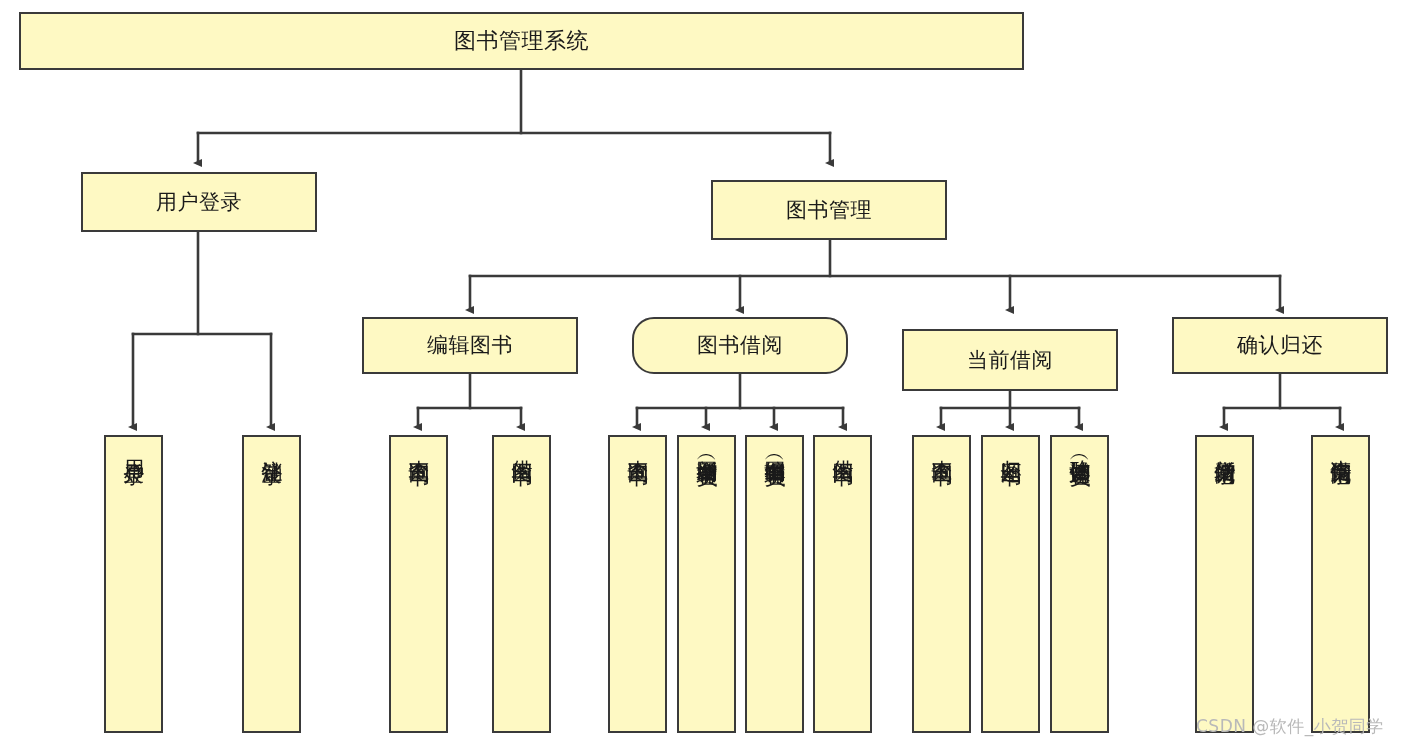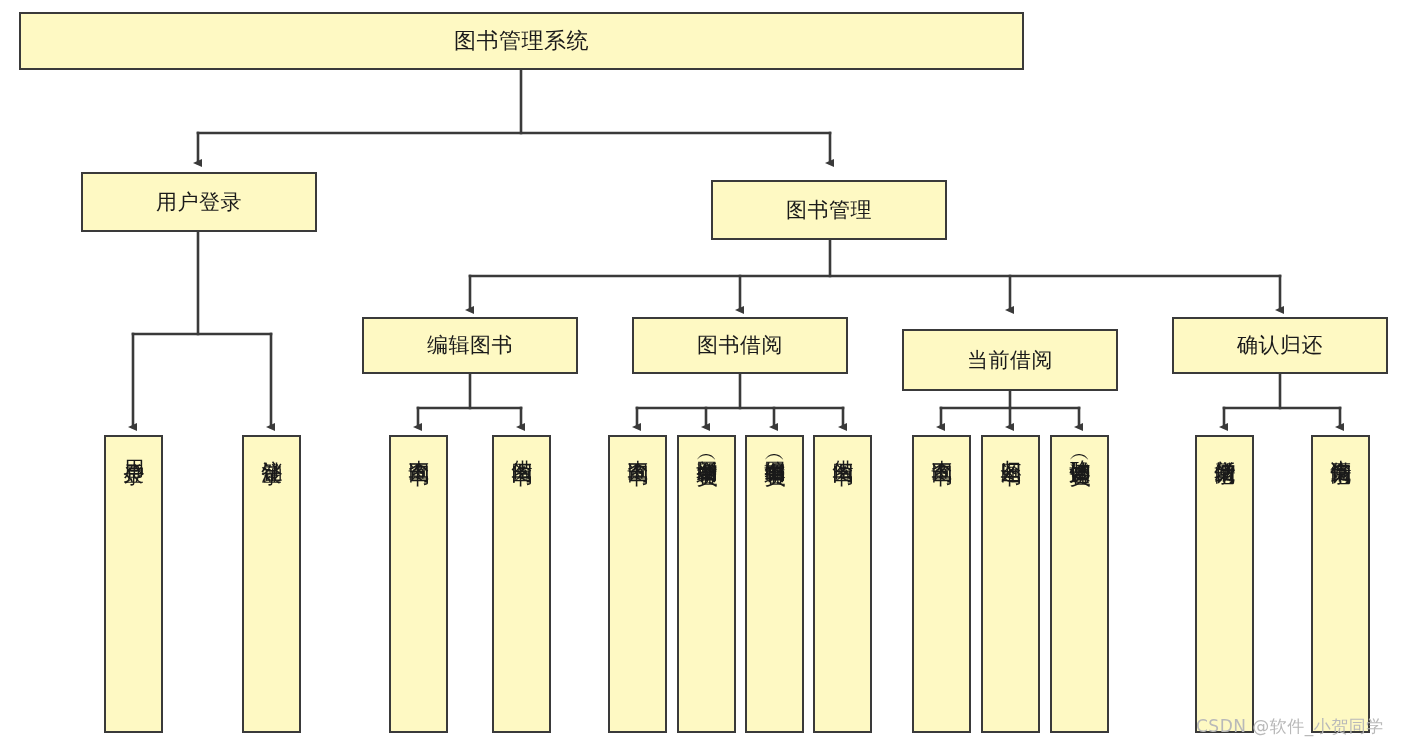--- a/index.html
+++ b/index.html
@@ -139,21 +139,21 @@
   </div>
 
   <div class="node horizontal" style="left:711px; top:180px; width:236px; height:60px;">
     <span class="label">图书管理</span>
   </div>
 
   <div class="node horizontal" style="left:362px; top:317px; width:216px; height:57px;">
     <span class="label">编辑图书</span>
   </div>
 
-  <div class="node horizontal" style="left:632px; top:317px; width:216px; height:57px;">
+  <div class="node horizontal" style="left:632px; top:317px; width:216px; height:57px;border-radius:22px;">
     <span class="label">图书借阅</span>
   </div>
 
   <div class="node horizontal" style="left:902px; top:317px; width:216px; height:62px;margin-top:12px;">
     <span class="label">当前借阅</span>
   </div>
 
   <div class="node horizontal" style="left:1172px; top:317px; width:216px; height:57px;">
     <span class="label">确认归还</span>
   </div>

